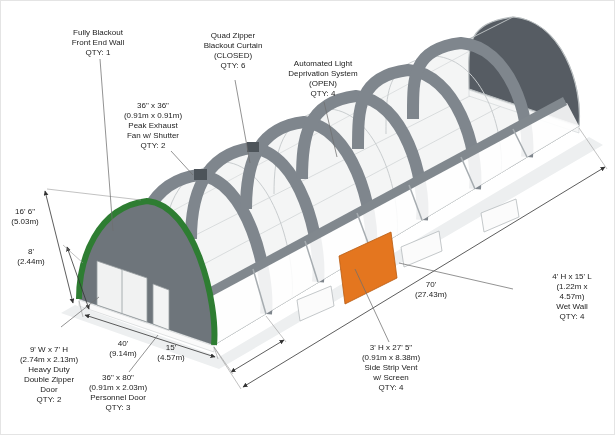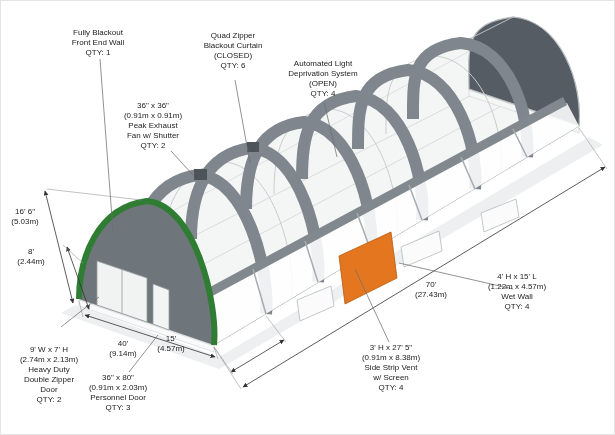--- a/index.html
+++ b/index.html
@@ -139,29 +139,29 @@
 QTY: 2</div>
   <div class="lbl" style="left:117px;top:372px">36" x 80"
 (0.91m x 2.03m)
 Personnel Door
 QTY: 3</div>
   <div class="lbl" style="left:390px;top:342px">3' H x 27' 5"
 (0.91m x 8.38m)
 Side Strip Vent
 w/ Screen
 QTY: 4</div>
-  <div class="lbl" style="left:516px;top:271px">4' H x 15' L
+  <div class="lbl" style="left:571px;top:271px">4' H x 15' L
 (1.22m x 4.57m)
 Wet Wall
 QTY: 4</div>
 
   <div class="lbl" style="left:24px;top:206px">16' 6"
 (5.03m)</div>
   <div class="lbl" style="left:30px;top:246px">8'
 (2.44m)</div>
   <div class="lbl" style="left:122px;top:338px">40'
 (9.14m)</div>
-  <div class="lbl" style="left:170px;top:333px">15'
+  <div class="lbl" style="left:170px;top:342px">15'
 (4.57m)</div>
   <div class="lbl" style="left:430px;top:279px">70'
 (27.43m)</div>
 
 </div>
 
 </body></html>

